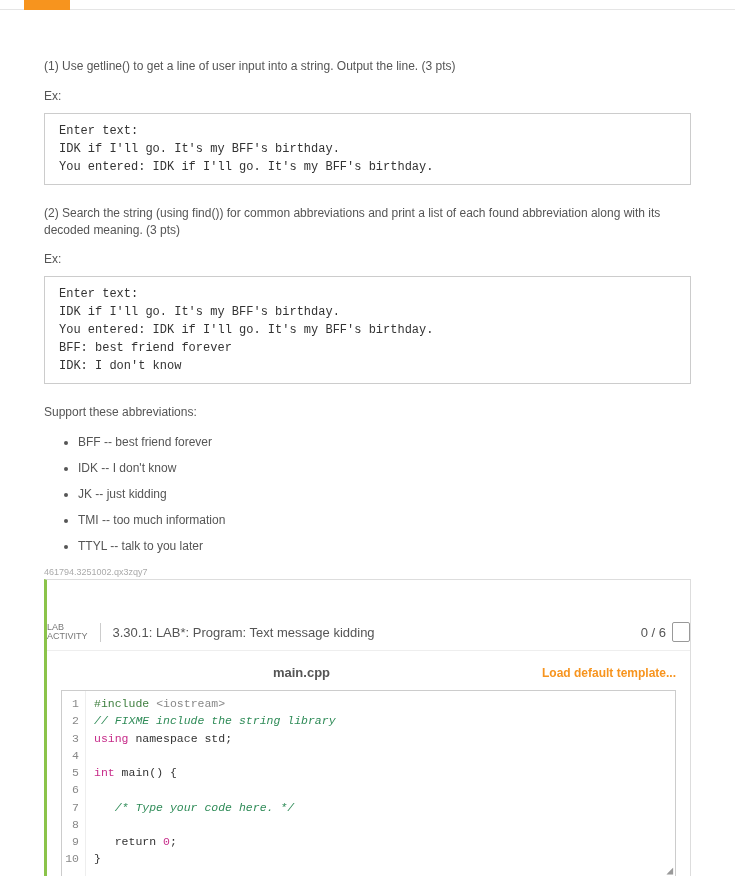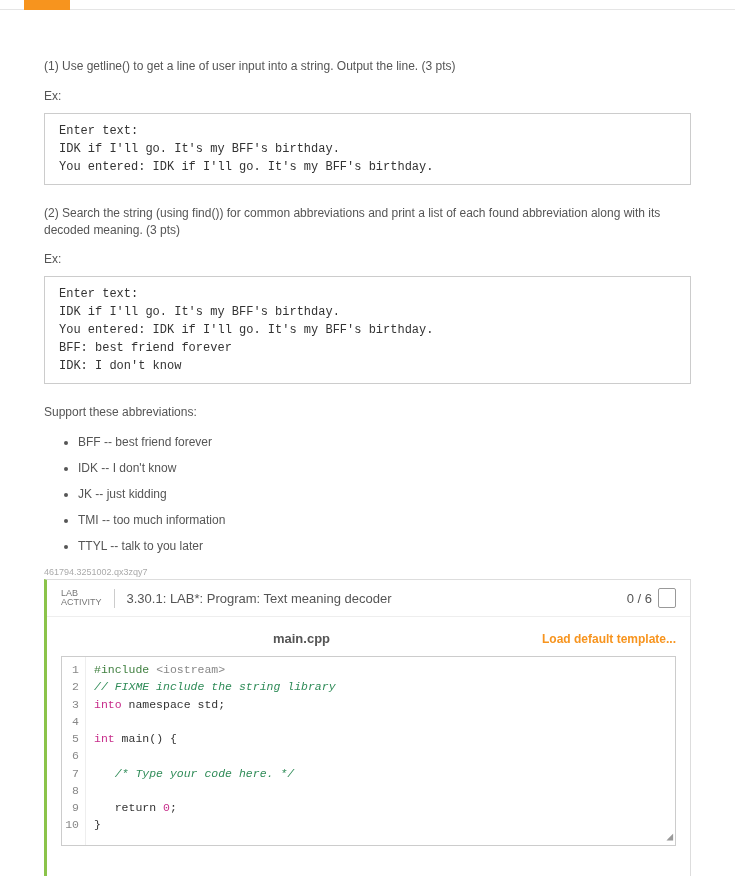--- a/index.html
+++ b/index.html
@@ -31,21 +31,21 @@
     line-height: 1.5;
     margin: 0 0 20px 0;
     white-space: pre;
     overflow: auto;
     color: #333;
   }
   ul.abbr { margin: 4px 0 14px 0; padding-left: 34px; }
   ul.abbr li { font-size: 12px; color: #555; margin: 12px 0; }
   .hash { font-size: 9px; color: #aaa; margin: 10px 0 2px 0; }
   .lab-box { border: 1px solid #ddd; border-left: 3px solid #8bc34a; margin-bottom: 12px; }
-  .lab-header { display: flex; align-items: center; padding: 8px 14px; border-bottom: 1px solid #eee; }
+  .lab-header { display: flex; align-items: center; padding: 8px 0; border-bottom: 1px solid #eee; margin-top: 34px; }
   .lab-badge { font-size: 9px; color: #777; line-height: 1.05; border-right: 1px solid #ccc; padding-right: 12px; margin-right: 12px; }
   .lab-title { font-size: 13px; color: #555; flex: 1; }
   .lab-score { font-size: 13px; color: #555; margin-right: 6px; }
   .score-badge {
     width: 18px; height: 20px; border: 1.5px solid #999; border-radius: 2px; position: relative;
   }
   .editor-area { padding: 14px 14px 10px 14px; }
   .file-bar { display: flex; align-items: center; margin-bottom: 10px; }
   .file-name { flex: 1; text-align: center; font-size: 13px; color: #555; font-weight: 600; }
   .load-link { font-size: 12px; color: #f7941e; font-weight: 600; cursor: pointer; }
@@ -110,36 +110,36 @@
   </ul>
 
   <div class="hash">461794.3251002.qx3zqy7</div>
 
   <div class="lab-box">
     <div class="lab-header">
       <div class="lab-badge">
         <div>LAB</div>
         <div>ACTIVITY</div>
       </div>
-      <div class="lab-title">3.30.1: LAB*: Program: Text meaning decoder</div>
+      <div class="lab-title">3.30.1: LAB*: Program: Text message kidding</div>
       <div class="lab-score">0 / 6</div>
       <div class="score-badge"></div>
     </div>
 
     <div class="editor-area">
       <div class="file-bar">
         <div class="file-name">main.cpp</div>
         <div class="load-link">Load default template...</div>
       </div>
 
       <div class="code-editor">
         <div class="gutter">1<br>2<br>3<br>4<br>5<br>6<br>7<br>8<br>9<br>10</div>
         <div class="code-body"><span class="pre">#include </span><span class="str">&lt;iostream&gt;</span>
 <span class="cmt">// FIXME include the string library</span>
-<span class="kw">into</span><span> namespace std;</span>
+<span class="kw">using</span><span> namespace std;</span>
 
 <span class="kw">int</span><span> main() {</span>
 
 <span class="cmt">   /* Type your code here. */</span>
 
 <span>   return </span><span class="kw">0</span><span>;</span>
 <span>}</span></div>
         <div class="resize-handle">◢</div>
       </div>
     </div>

